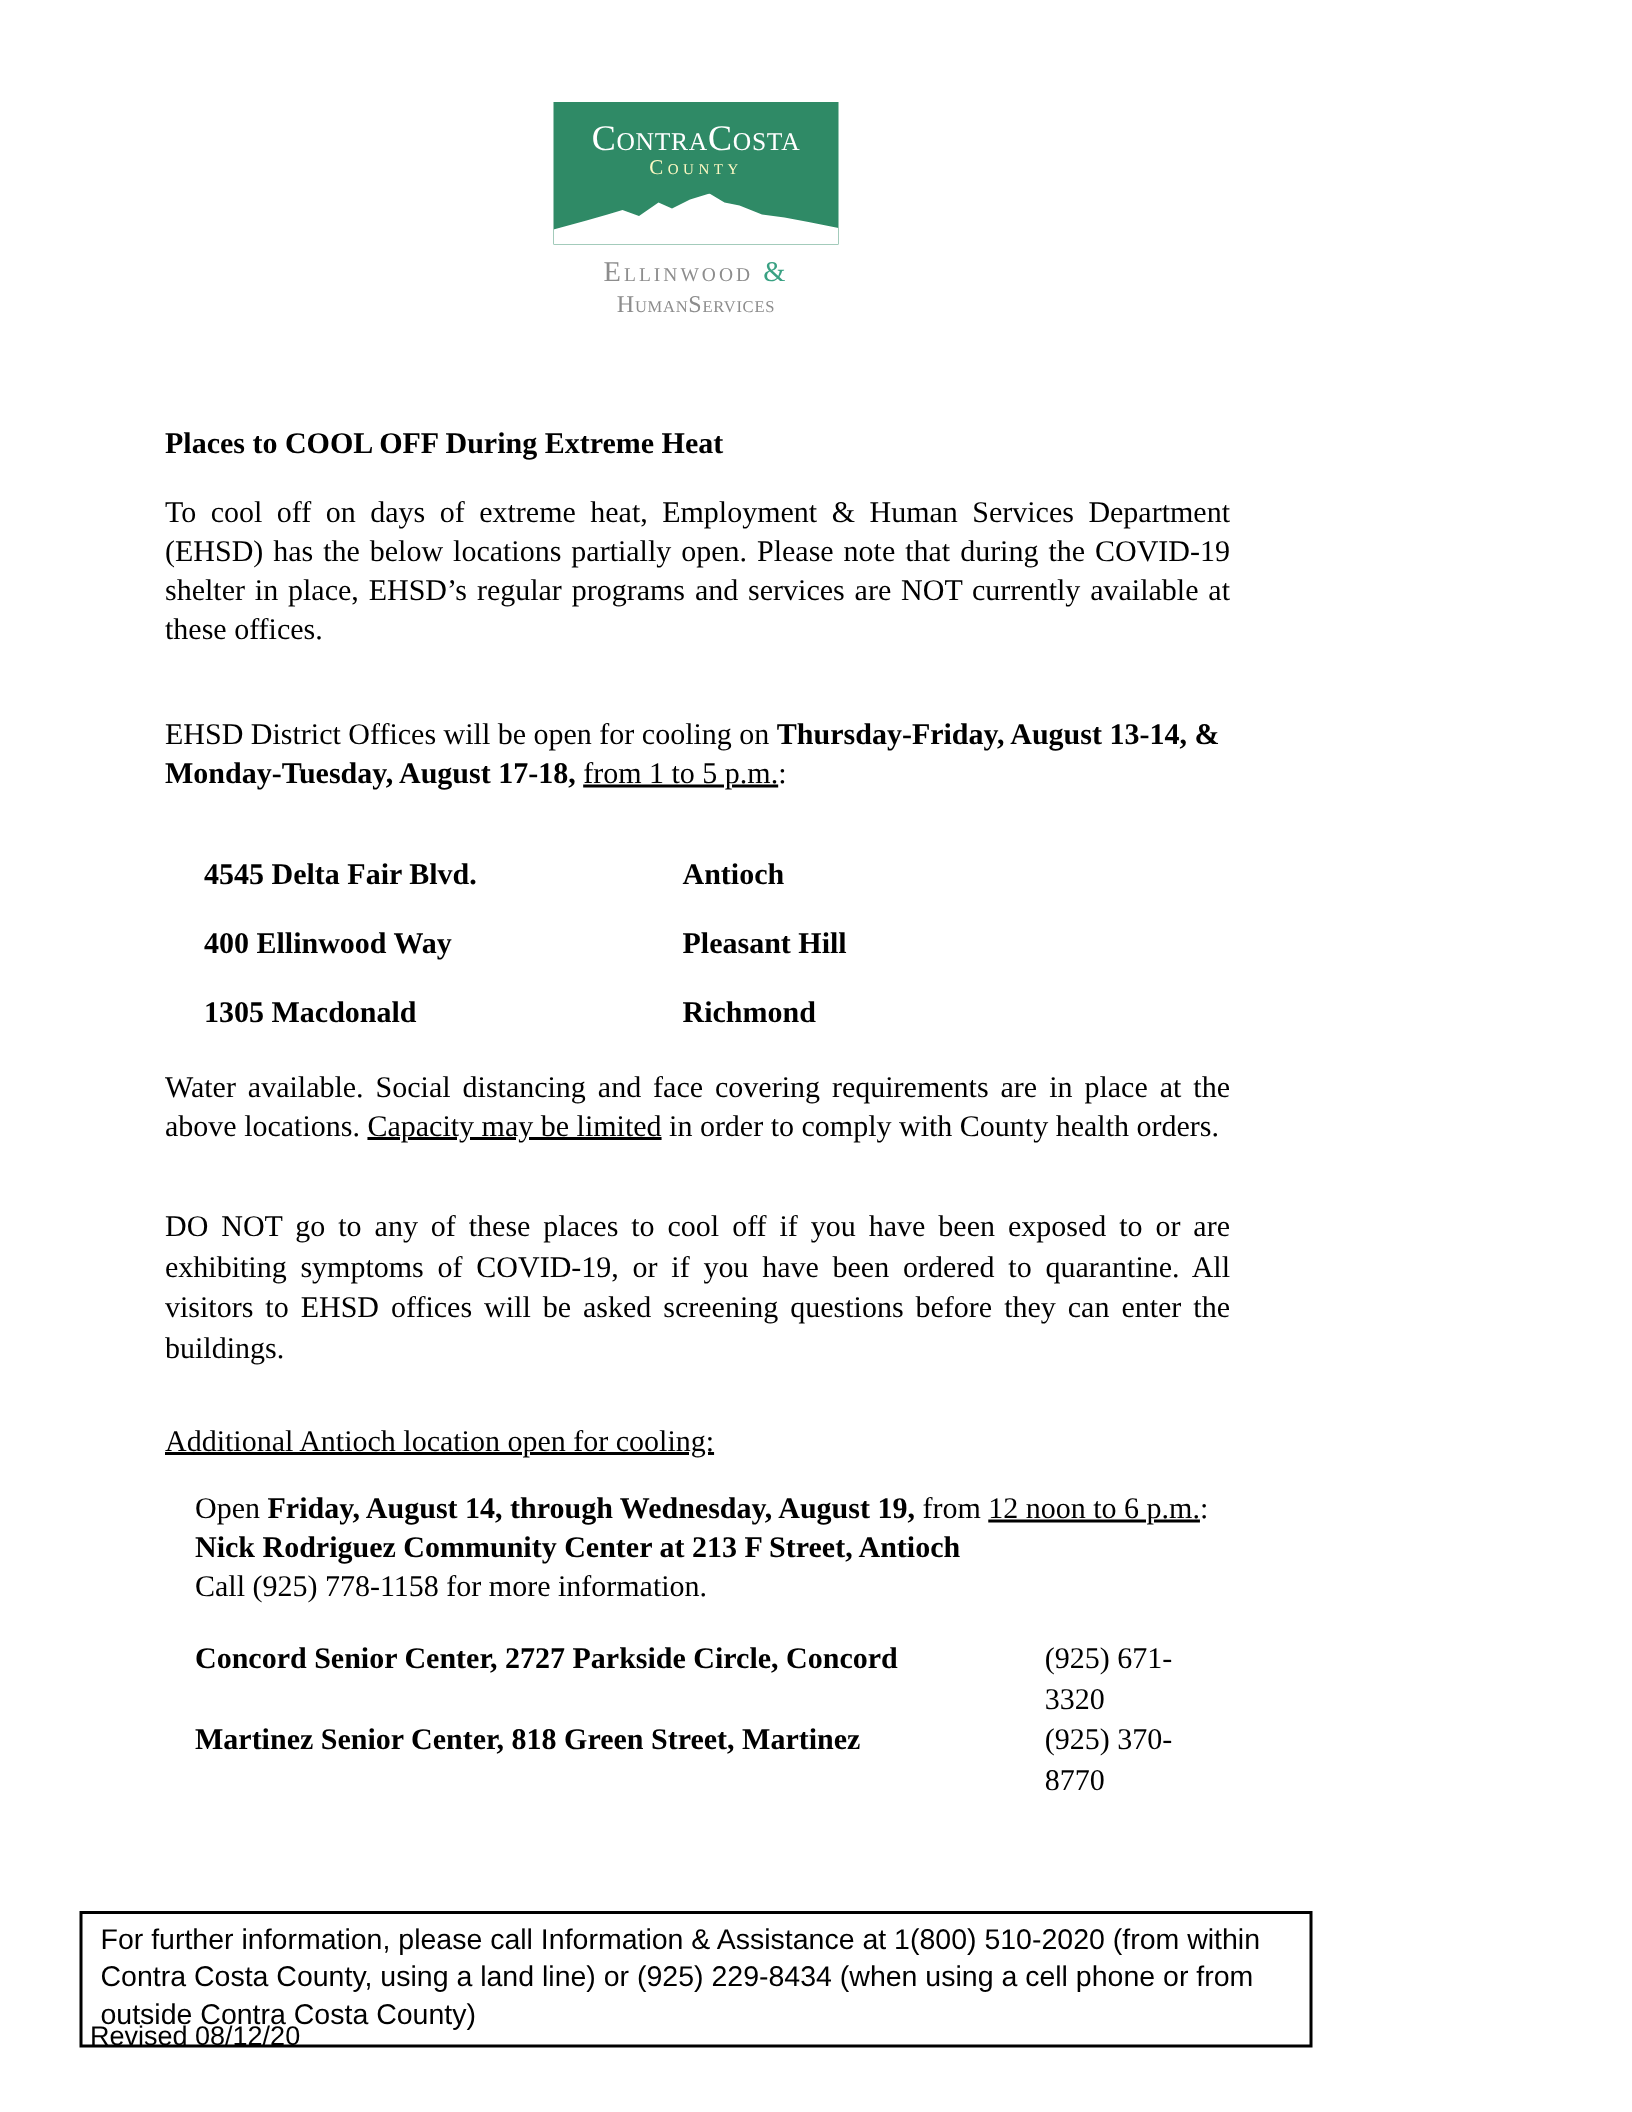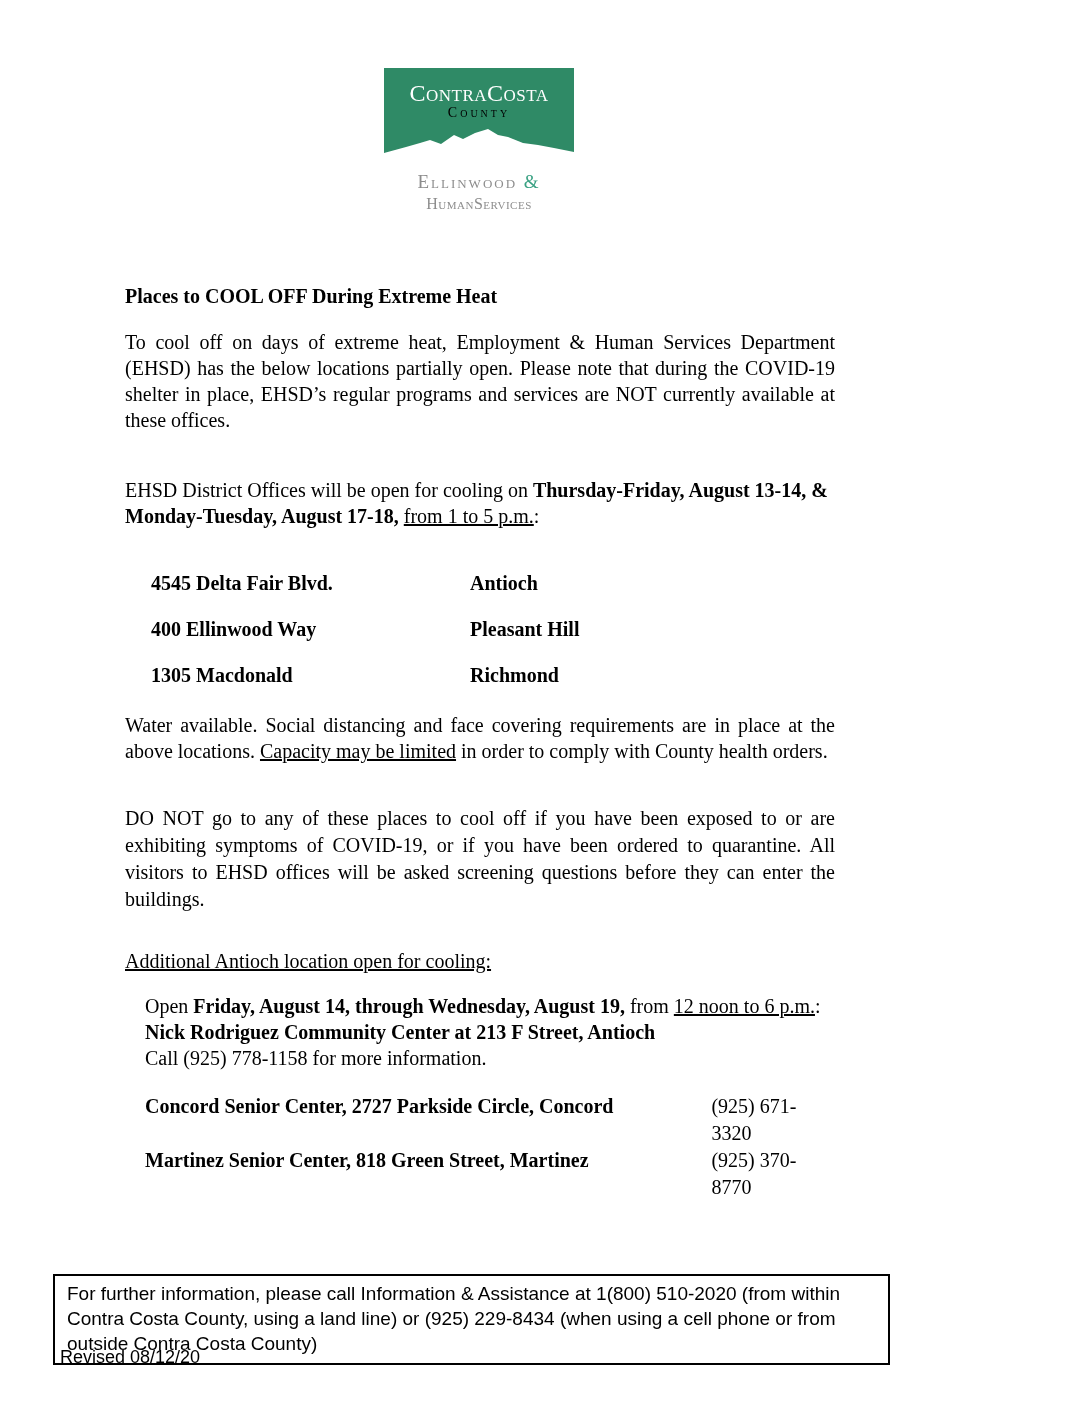--- a/index.html
+++ b/index.html
@@ -3,38 +3,37 @@
 <meta charset="utf-8">
 <style>
   html,body { margin:0; padding:0; background:#ffffff; }
   .page {
     position:relative;
     width:928px; height:1408px;
     background:#ffffff;
     font-family:"Liberation Serif", serif;
     color:#000000;
     overflow:hidden;
-    padding-left:15px;
   }
   
   .logo { width:190px; margin:68px auto 0; text-align:center; }
   .logo-box {
     position:relative; width:190px; height:95px;
     background:#2f8a66; overflow:hidden;
   }
   .logo-name {
     position:relative; z-index:1;
     padding-top:13px;
     font-variant:small-caps; letter-spacing:0.5px;
     font-size:24px; line-height:24px; color:#ffffff;
   }
   .logo-county {
     position:relative; z-index:1;
     font-variant:small-caps; letter-spacing:3px;
-    font-size:14px; line-height:16px; color:#000000;
+    font-size:14px; line-height:16px; color:#fef9c3;
   }
   .mountain { position:absolute; left:0; bottom:0; display:block; }
   .logo-dept1 {
     margin-top:8px;
     font-variant:small-caps; letter-spacing:2px;
     font-size:19px; line-height:21px; color:#8d8d8d;
   }
   .logo-dept1 .amp { color:#3aa183; }
   .logo-dept2 {
     font-variant:small-caps; letter-spacing:0.5px;

